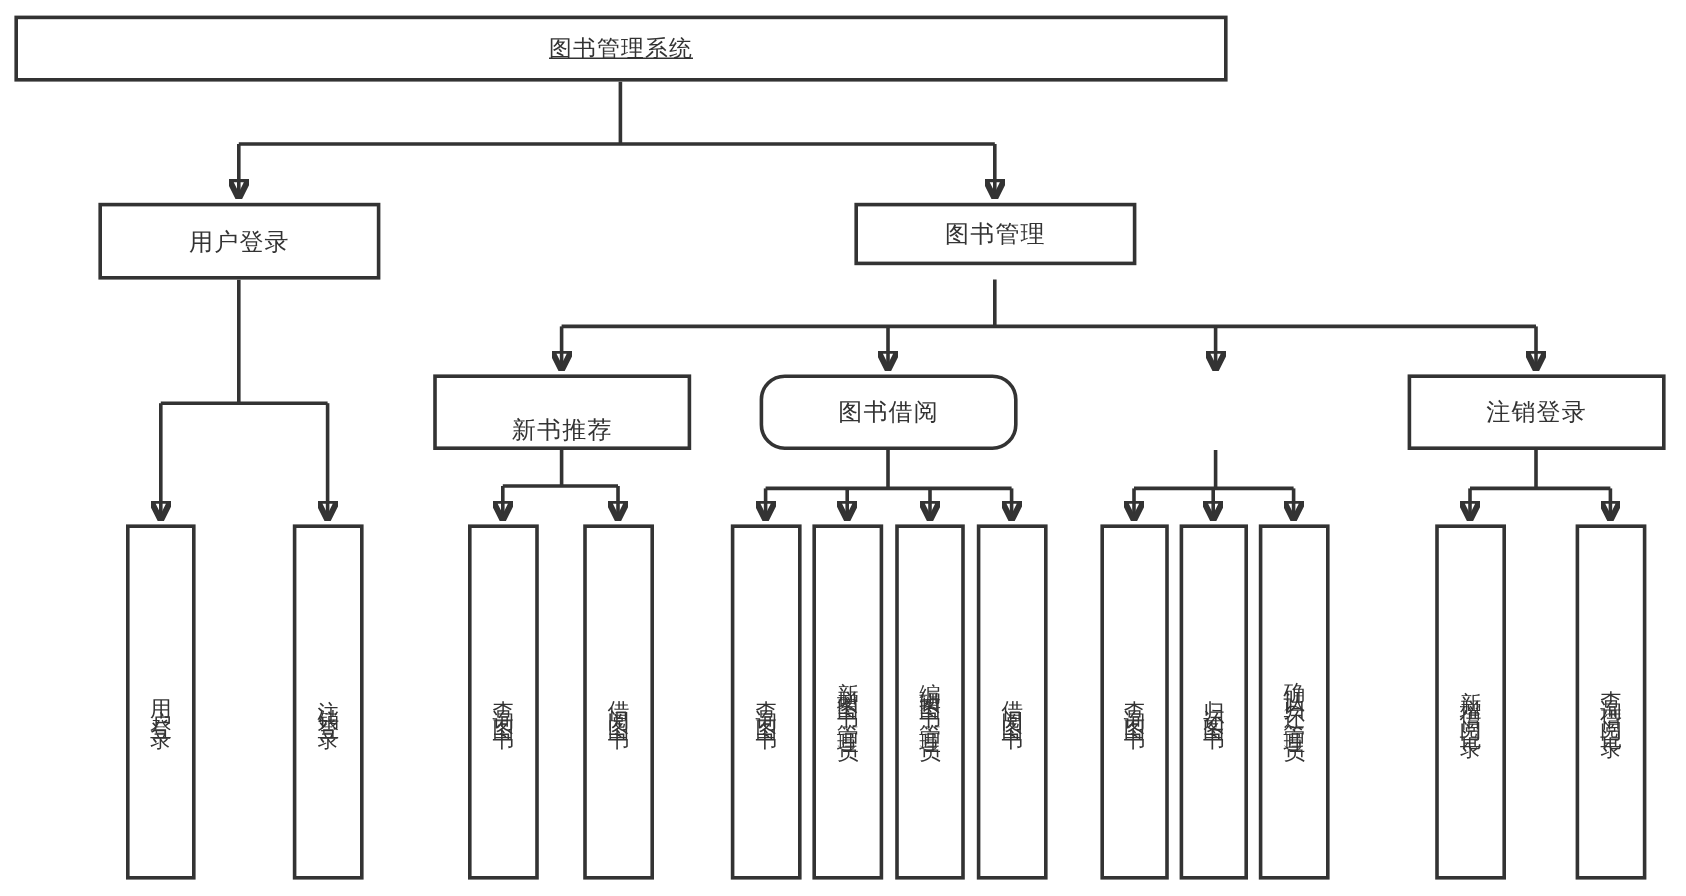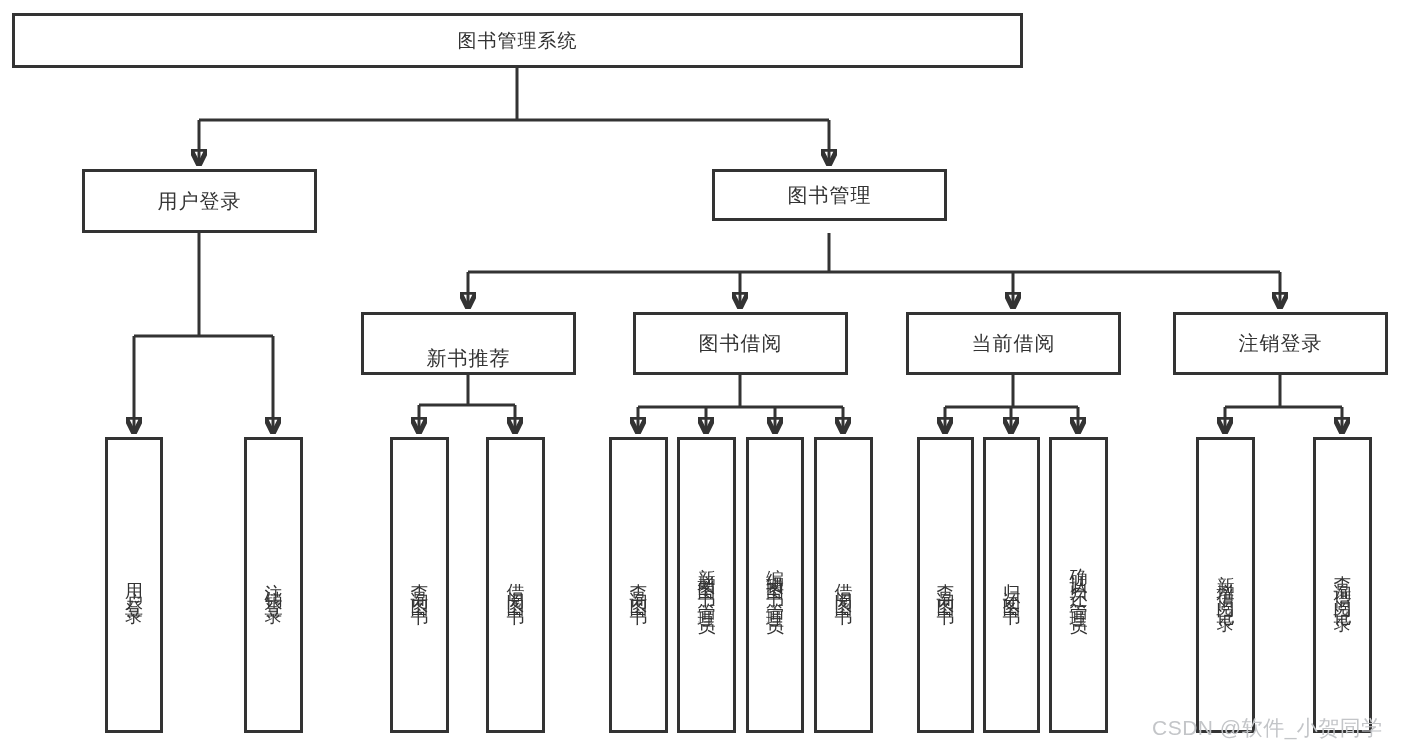--- a/index.html
+++ b/index.html
@@ -94,39 +94,36 @@
     <path d="M1013,375 V407 M945,407 H1078"></path>
     <path d="M945,407 V433" marker-end="url(#arw)"></path>
     <path d="M1011,407 V433" marker-end="url(#arw)"></path>
     <path d="M1078,407 V433" marker-end="url(#arw)"></path>
 
     <path d="M1280,375 V407 M1225,407 H1342"></path>
     <path d="M1225,407 V433" marker-end="url(#arw)"></path>
     <path d="M1342,407 V433" marker-end="url(#arw)"></path>
   </svg>
 
-  <div class="node root" style="left:12px; top:13px; width:1011px; height:55px;">
+  <div class="node root" style="left:12px; top:13px; width:1011px; height:55px;text-decoration:underline;">
     <span>图书管理系统</span>
   </div>
 
   <div class="node" style="left:82px; top:169px; width:235px; height:64px;">
     <span>用户登录</span>
   </div>
   <div class="node" style="left:712px; top:169px; width:235px; height:52px;">
     <span>图书管理</span>
   </div>
 
   <div class="node" style="left:361px; top:312px; width:215px; height:63px;align-items:flex-end;">
     <span>新书推荐</span>
   </div>
-  <div class="node" style="left:633px; top:312px; width:215px; height:63px;">
+  <div class="node" style="left:633px; top:312px; width:215px; height:63px;border-radius:21px;">
     <span>图书借阅</span>
-  </div>
-  <div class="node" style="left:906px; top:312px; width:215px; height:63px;">
-    <span>当前借阅</span>
   </div>
   <div class="node" style="left:1173px; top:312px; width:215px; height:63px;">
     <span>注销登录</span>
   </div>
 
   <div class="node leaf" style="left:105px; top:437px; width:58px; height:296px;">
     <span>用户登录</span>
   </div>
   <div class="node leaf" style="left:244px; top:437px; width:59px; height:296px;">
     <span>注销登录</span>
@@ -162,15 +159,14 @@
     <span>确认归还（管理员）</span>
   </div>
 
   <div class="node leaf" style="left:1196px; top:437px; width:59px; height:296px;">
     <span>新增借阅记录</span>
   </div>
   <div class="node leaf" style="left:1313px; top:437px; width:59px; height:296px;">
     <span>查询借阅记录</span>
   </div>
 
-  <div class="watermark">CSDN @软件_小贺同学</div>
 
 </div>
 
 </body></html>

